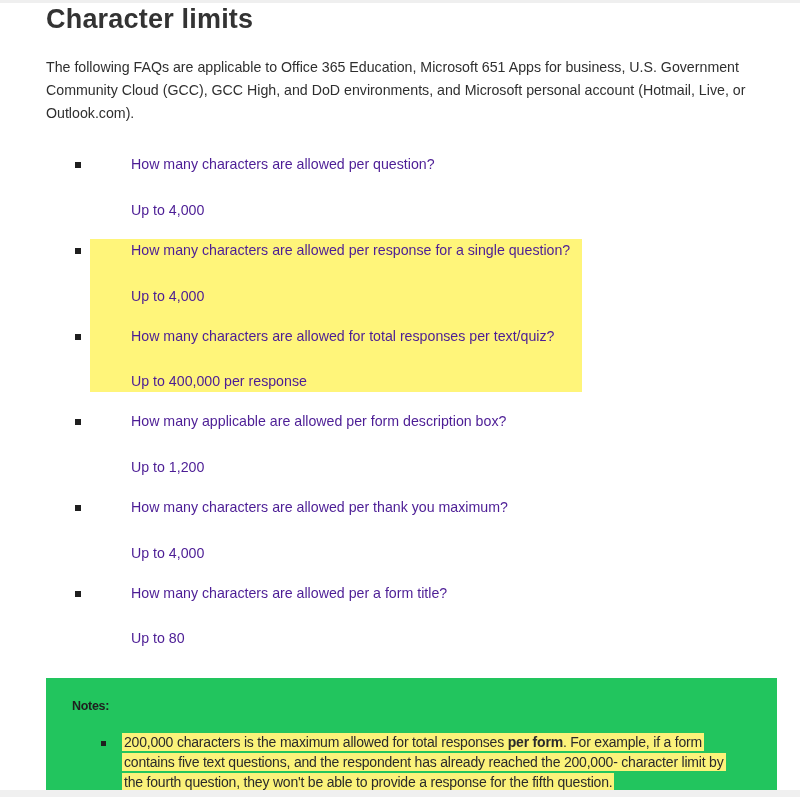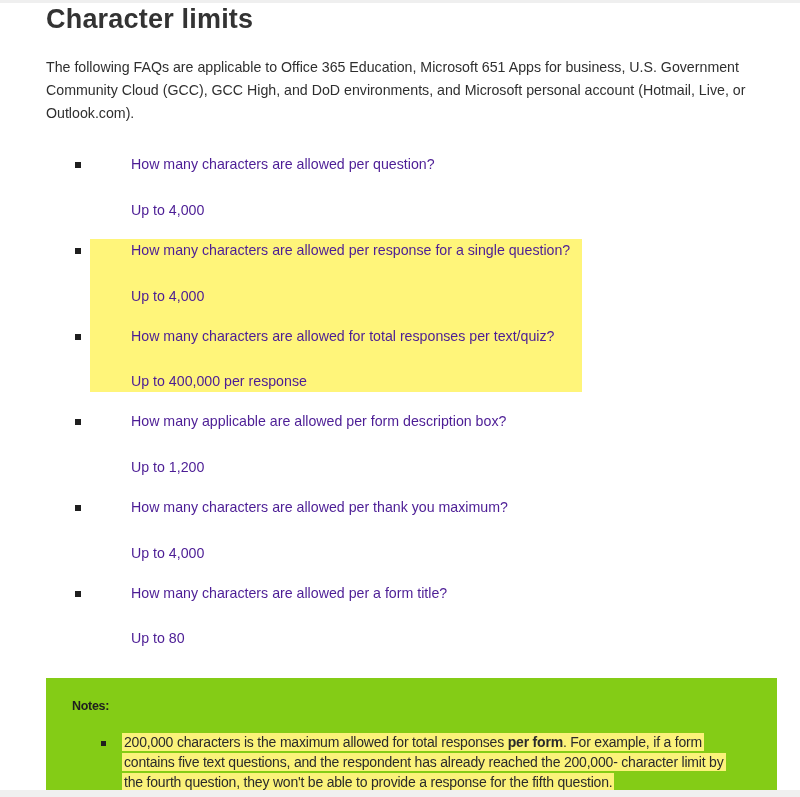--- a/index.html
+++ b/index.html
@@ -66,21 +66,21 @@
       line-height: 20px;
       color: #4c1d95;
       white-space: nowrap;
       font-family: "Liberation Sans", sans-serif;
       margin-left: 33px;
     }
     .notes-box {
       position: absolute;
       left: 46px; top: 678px;
       width: 731px; height: 119px;
-      background: #84cc16;
+      background: #22c55e;
     }
     .notes-label {
       position: absolute;
       left: 26px; top: 21px;
       font-size: 12.5px;
       font-weight: 700;
       color: #1f1f1f;
       font-family: "Liberation Sans", sans-serif;
       letter-spacing: -0.3px;
     }

